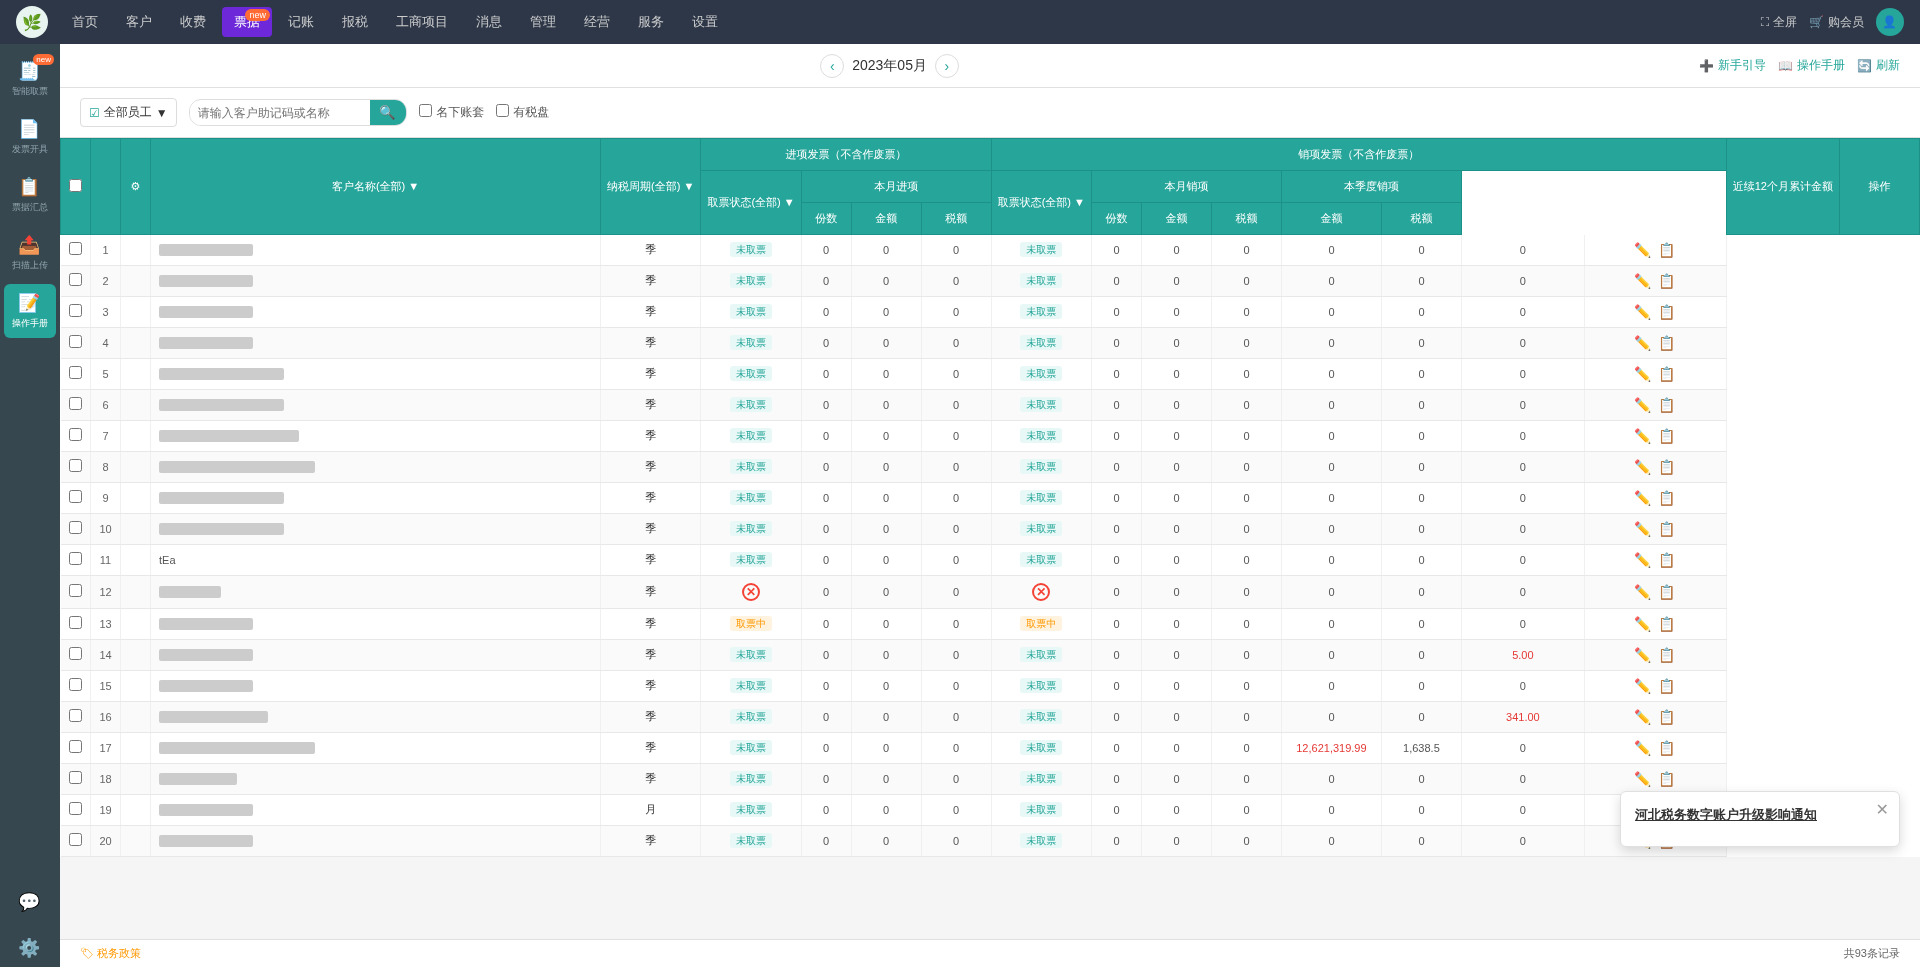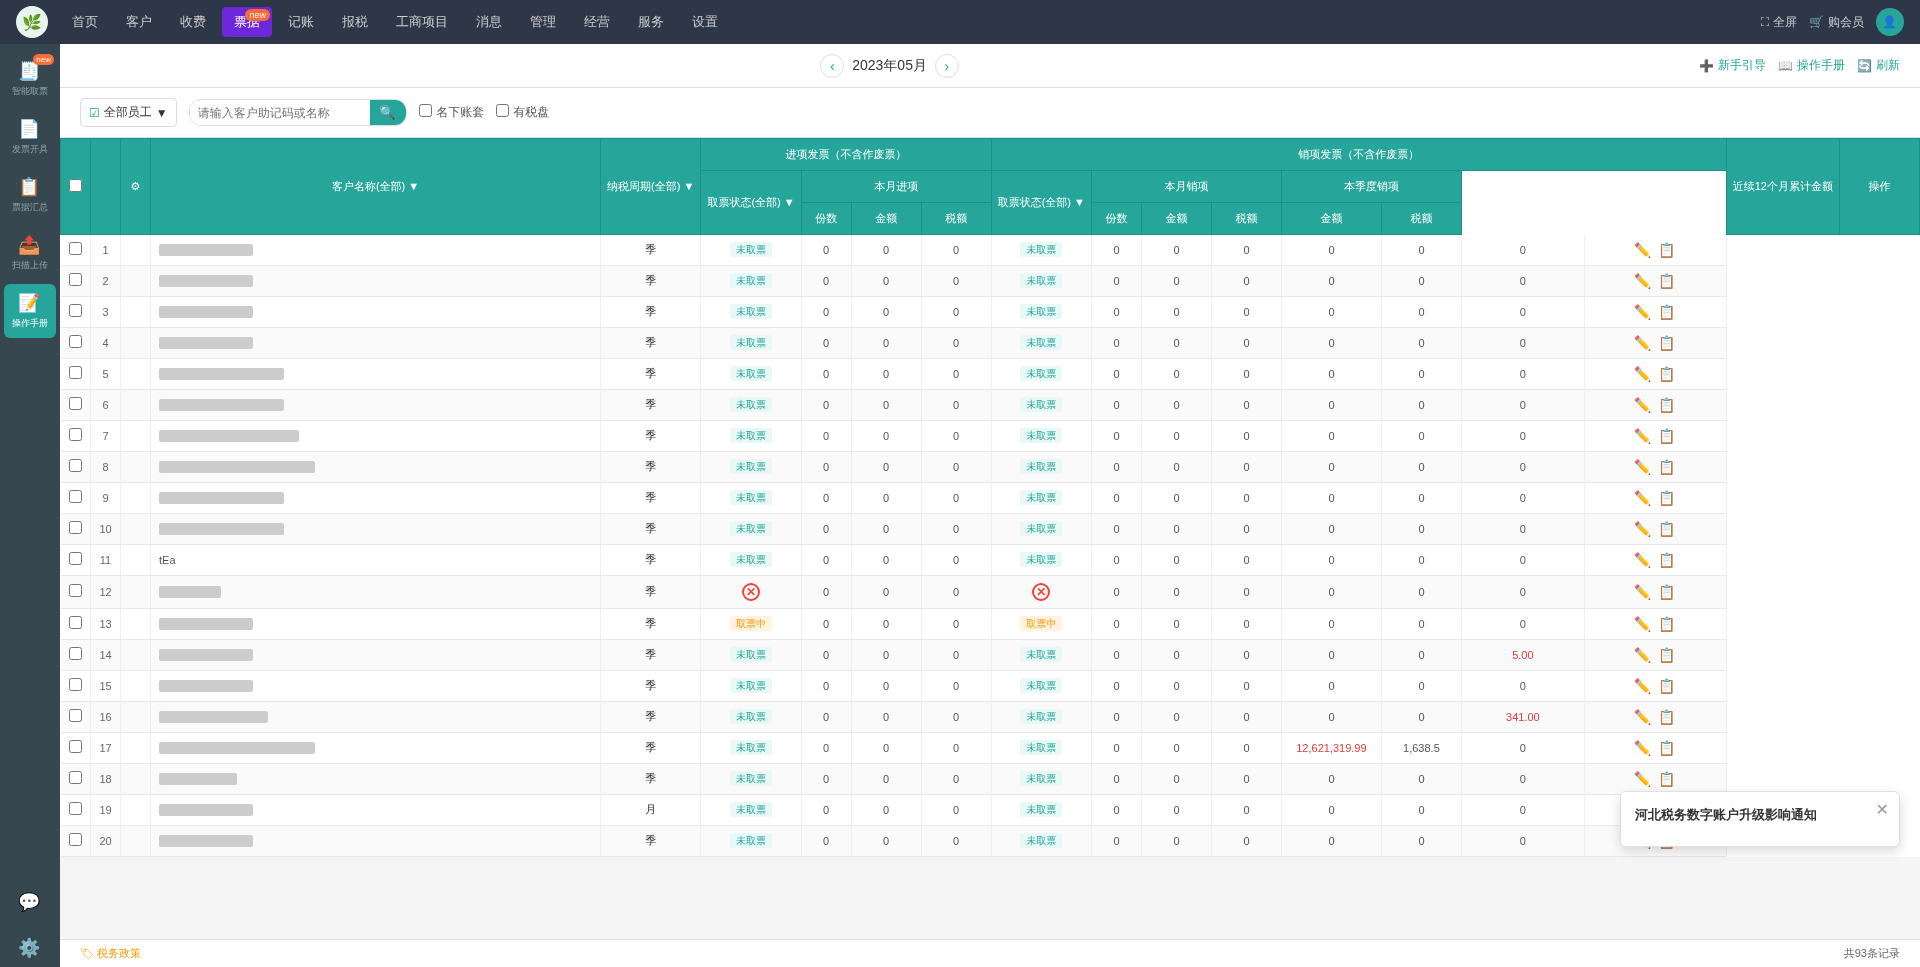--- a/index.html
+++ b/index.html
@@ -61,21 +61,21 @@
     .status-fetching { color: #ff9800; background: #fff3e0; }
     .status-error { color: #f44336; }
     .action-icons { display: flex; align-items: center; justify-content: center; gap: 6px; }
     .action-icon { color: #26a69a; cursor: pointer; font-size: 14px; }
     .row-num { color: #666; }
     .period-tag { color: #333; font-size: 11px; }
     .checkbox-cell { width: 30px; }
 
     
     .notification-popup { position: fixed; bottom: 120px; right: 20px; width: 280px; background: #fff; border: 1px solid #e0e0e0; border-radius: 6px; padding: 14px; box-shadow: 0 4px 12px rgba(0,0,0,0.15); z-index: 100; }
-    .notification-title { font-size: 13px; font-weight: 600; color: #333; margin-bottom: 8px; }
+    .notification-title { font-size: 13px; font-weight: 600; color: #333; margin-bottom: 8px; text-decoration: underline; }
     .notification-body { font-size: 11px; color: #666; line-height: 1.6; }
     .notification-close { position: absolute; top: 8px; right: 10px; cursor: pointer; color: #999; font-size: 16px; }
 
     
     .footer-bar { background: #fff; border-top: 1px solid #e0e0e0; padding: 6px 20px; display: flex; align-items: flex-start; justify-content: space-between; }
     .footer-link { color: #ff9800; font-size: 11px; cursor: pointer; }
     .footer-count { font-size: 11px; color: #666; }
 
     
     .error-circle { width: 18px; height: 18px; border-radius: 50%; border: 2px solid #f44336; color: #f44336; display: inline-flex; align-items: center; justify-content: center; font-size: 12px; font-weight: bold; }

